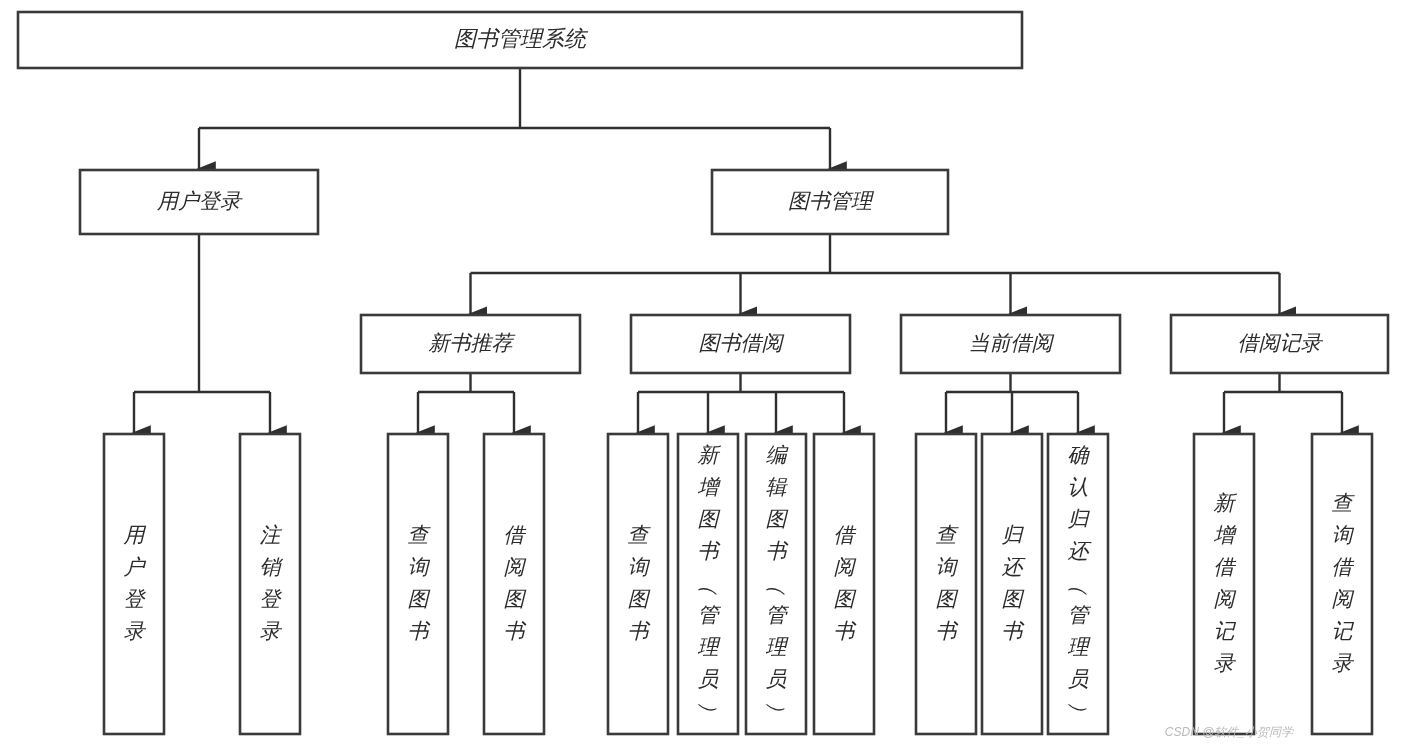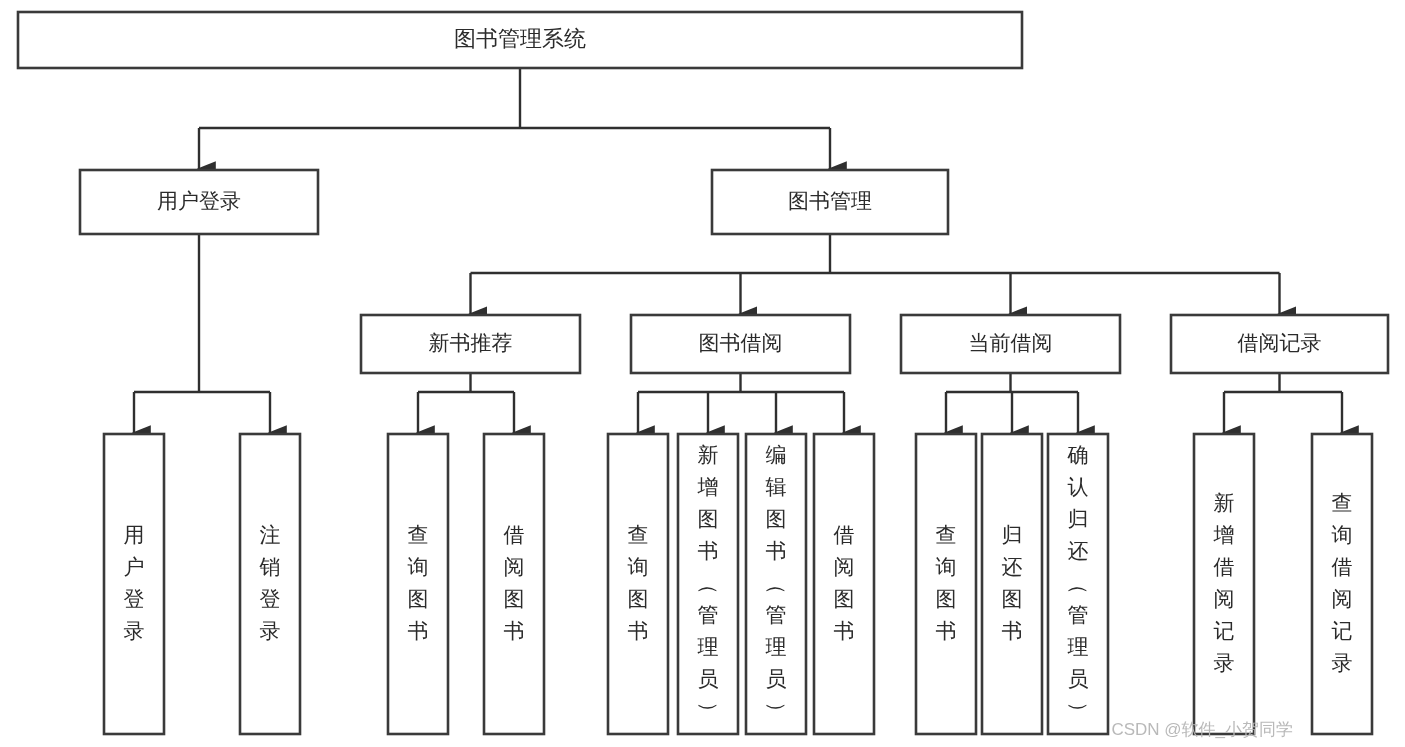--- a/index.html
+++ b/index.html
@@ -13,20 +13,21 @@
     font-family: "Liberation Sans", "DejaVu Sans", sans-serif;
     overflow: hidden;
     position: relative;
   }
   #chart-root {
     position: absolute;
     left: 0;
     top: 0;
     width: 1307px;
     height: 747px;
+    font-style: italic;
   }
   svg { display: block; }
   .node-box {
     fill: #ffffff;
     stroke: #3a3a3a;
     stroke-width: 2.6;
   }
   .node-label {
     fill: #2b2b2b;
     font-family: "Liberation Sans", "DejaVu Sans", sans-serif;
@@ -45,21 +46,21 @@
   .edge {
     stroke: #2f2f2f;
     stroke-width: 2.4;
     fill: none;
   }
   .watermark {
     position: absolute;
     right: 14px;
     bottom: 6px;
     color: #b9b9b9;
-    font-size: 17px;
+    font-size: 12px;
     font-family: "Liberation Sans", "DejaVu Sans", sans-serif;
     white-space: nowrap;
     user-select: none;
   }
 </style>
 </head>
 <body>
 
 <div id="chart-root">
   <svg id="tree-svg" width="1405" height="747" viewBox="0 0 1405 747">

